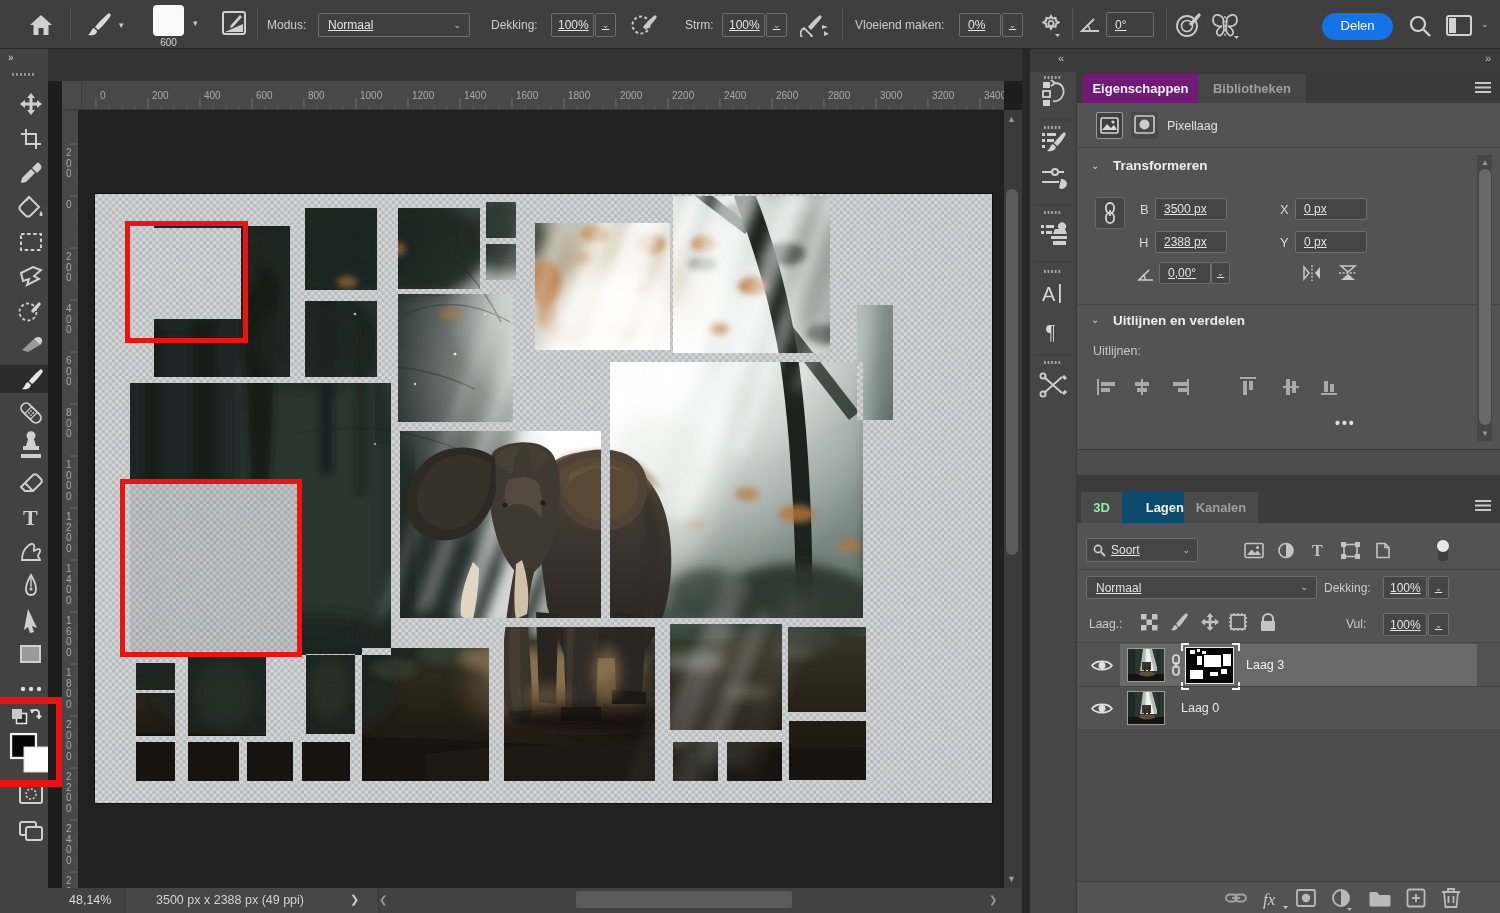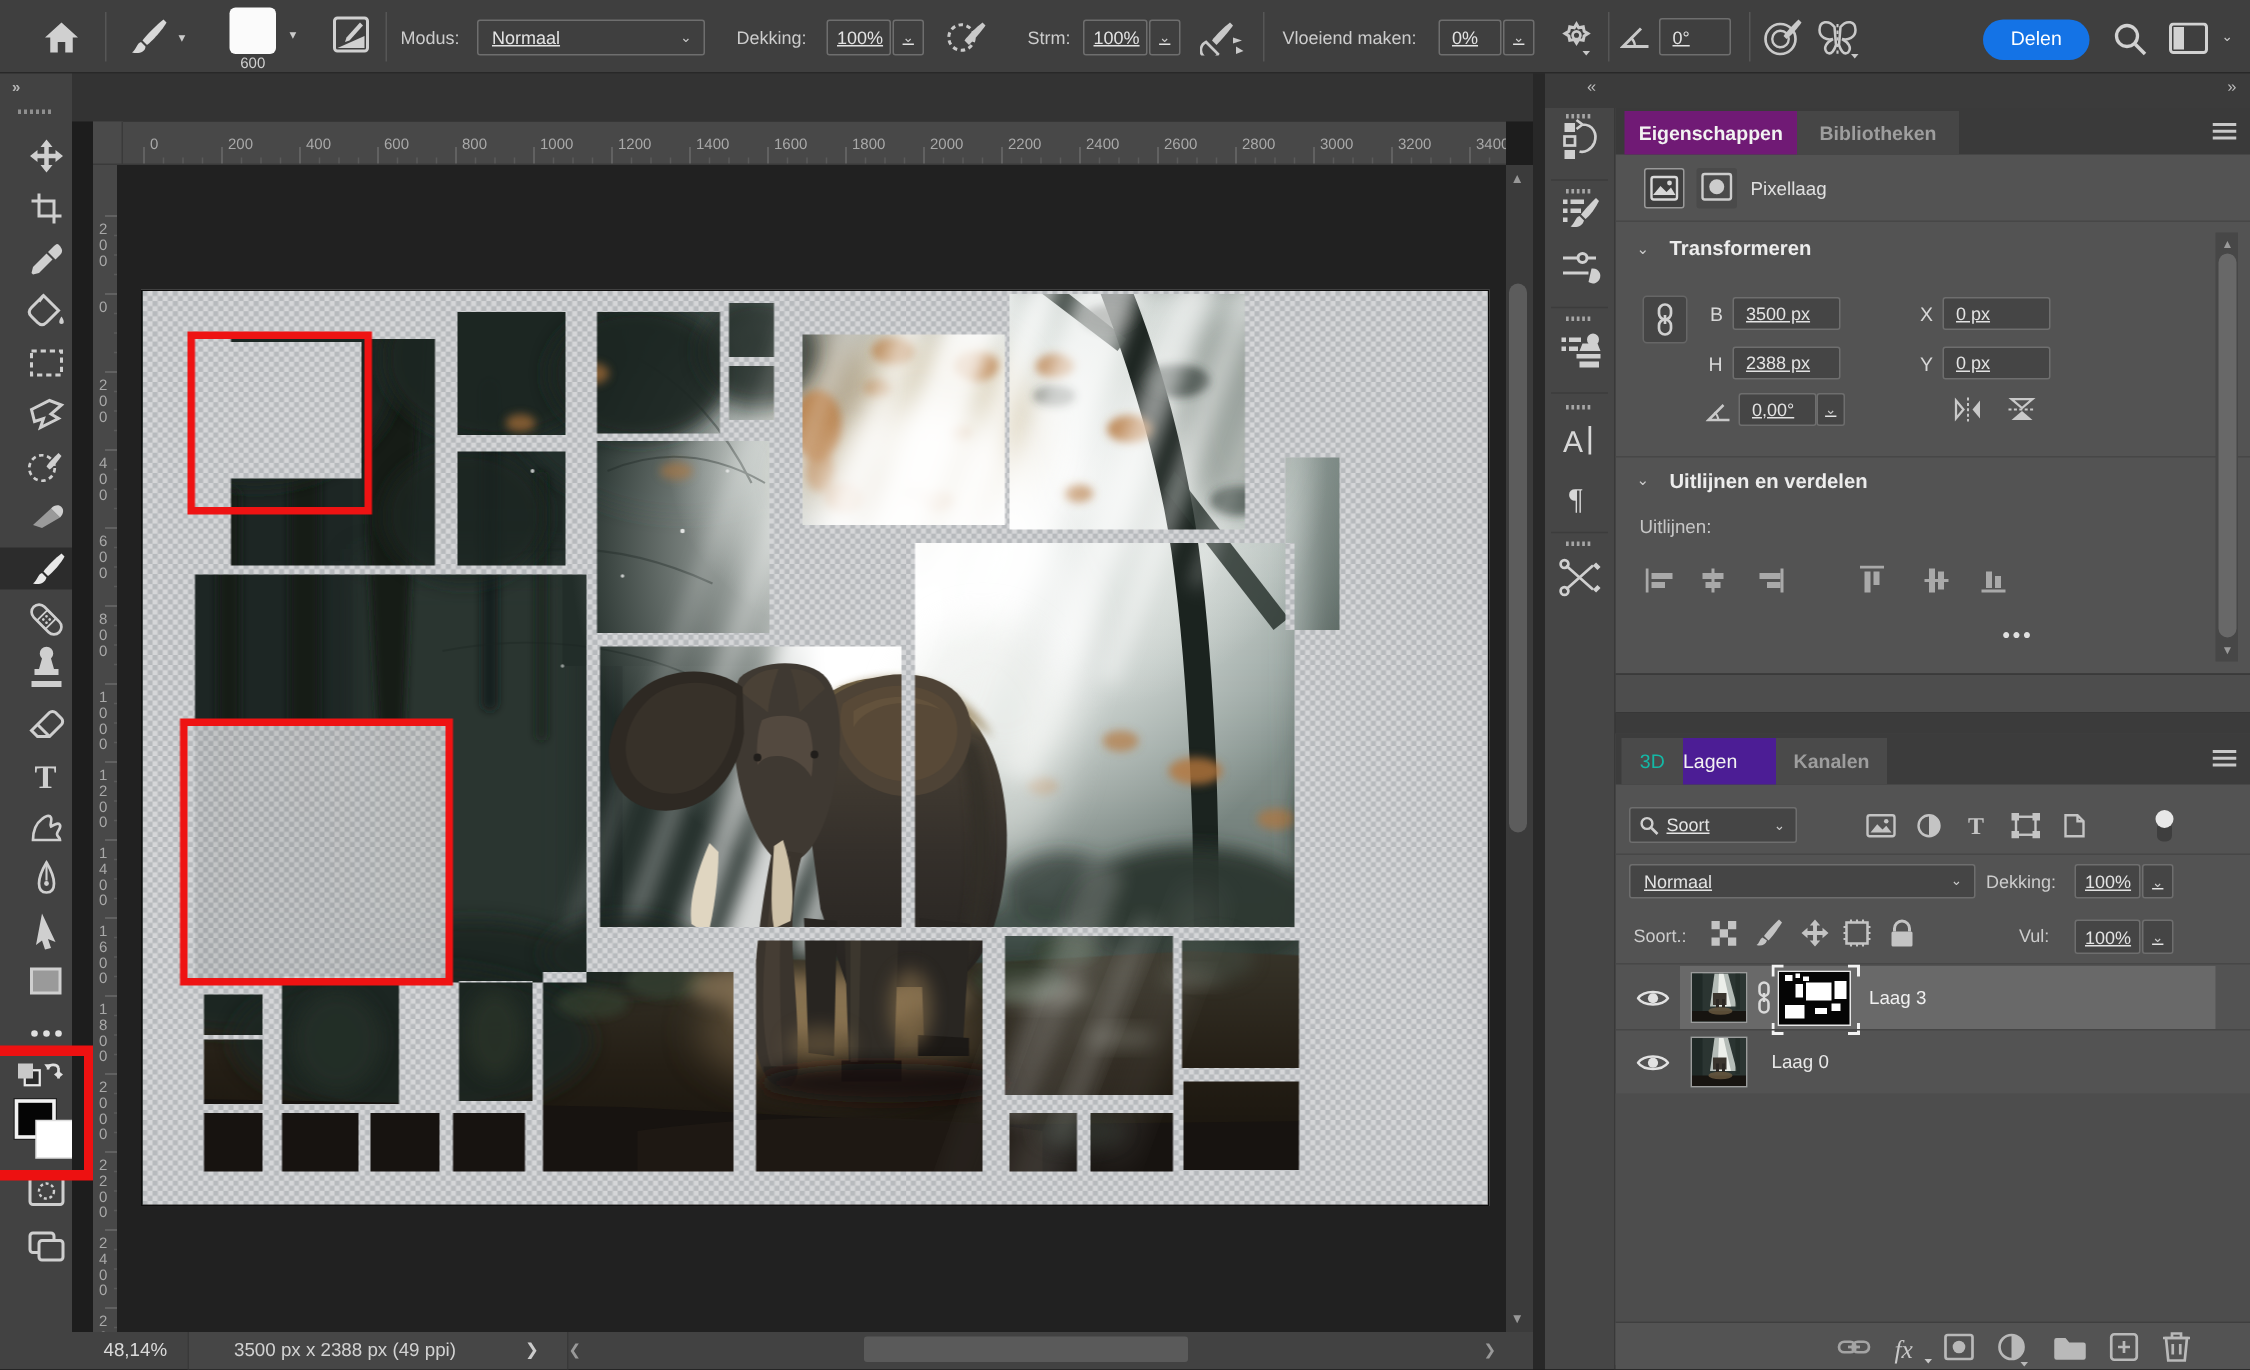--- a/index.html
+++ b/index.html
@@ -981,22 +981,22 @@
       <div class="abs" style="left:4px;top:3px;color:#9a9a9a;font-size:8px;">▲</div>
       <div class="abs" style="left:1.5px;top:14px;width:12px;height:256px;background:#686868;border-radius:6px;"></div>
       <div class="abs" style="left:4px;bottom:3px;color:#9a9a9a;font-size:8px;">▼</div>
     </div>
   </div>
   <div class="abs" id="panel1b" style="left:1077px;top:449px;width:423px;height:26px;background:#4d4d4d;border-top:1px solid #3a3a3a;"></div>
   <div class="abs" style="left:1077px;top:475px;width:423px;height:14px;background:#3b3b3b;"></div>
   <div class="abs" id="panel2" style="left:1077px;top:489px;width:423px;height:424px;background:#535353;">
 
     <div class="abs" style="left:0;top:0;width:423px;height:34px;background:#3c3c3c;">
-      <div class="abs" style="left:4px;top:3px;width:41px;height:31px;background:#4a4a4a;color:#14b8a6;font-weight:normal;font-size:13px;text-align:center;line-height:31px;">3D</div>
-      <div class="abs" style="left:45px;top:3px;width:62px;height:31px;background:#4c1d95;color:#f2f2f2;font-weight:normal;font-size:13px;text-align:left;line-height:31px;">Lagen</div>
+      <div class="abs" style="left:4px;top:3px;width:41px;height:31px;background:#4a4a4a;color:#86efac;font-weight:bold;font-size:13px;text-align:center;line-height:31px;">3D</div>
+      <div class="abs" style="left:45px;top:3px;width:62px;height:31px;background:#0c4a6e;color:#f2f2f2;font-weight:bold;font-size:13px;text-align:right;line-height:31px;">Lagen</div>
       <div class="abs" style="left:107px;top:3px;width:74px;height:31px;background:#4a4a4a;color:#9e9e9e;font-weight:bold;font-size:13px;text-align:center;line-height:31px;">Kanalen</div>
       <svg class="abs" style="right:9px;top:11px;" width="16" height="12">
           <g fill="#c8c8c8">
             <rect width="16" height="2"></rect>
             <rect y="4.5" width="16" height="2"></rect>
             <rect y="9" width="16" height="2"></rect>
           </g>
         </svg>
     </div>
 
@@ -1033,21 +1033,21 @@
       </svg>
     <div class="abs" style="left:0;top:80px;width:423px;height:1px;background:#474747;"></div>
 
     <div class="abs inp" style="left:9px;top:87px;width:231px;height:23px;padding-left:9px;background:#454545;">Normaal<span class="abs chv" style="right:8px;top:5px;">⌄</span></div>
     <div class="abs txt" style="left:247px;top:92px;color:#cccccc;">Dekking:</div>
     <div class="abs inp" style="left:306px;top:87px;width:44px;height:23px;padding-left:6px;background:#454545;">100%</div>
     <div class="abs inp" style="left:351px;top:87px;width:21px;height:23px;background:#454545;">
         <span class="chv" style="margin:auto;">⌄</span>
       </div>
 
-    <div class="abs txt" style="left:12px;top:128px;color:#cccccc;">Soort.:</div>
+    <div class="abs txt" style="left:12px;top:128px;color:#cccccc;">Laag.:</div>
     <svg class="abs" style="left:62px;top:123px;" width="220" height="20" viewBox="0 0 220 20">
       <g fill="#c4c4c4">
         <g transform="translate(2,2)">
             <rect x="0" y="0" width="5.5" height="5.5"></rect>
             <rect x="11" y="0" width="5.5" height="5.5"></rect>
             <rect x="5.5" y="5.5" width="5.5" height="5.5"></rect>
             <rect x="0" y="11" width="5.5" height="5.5"></rect>
             <rect x="11" y="11" width="5.5" height="5.5"></rect>
           </g>
         <g transform="translate(33,1)">

